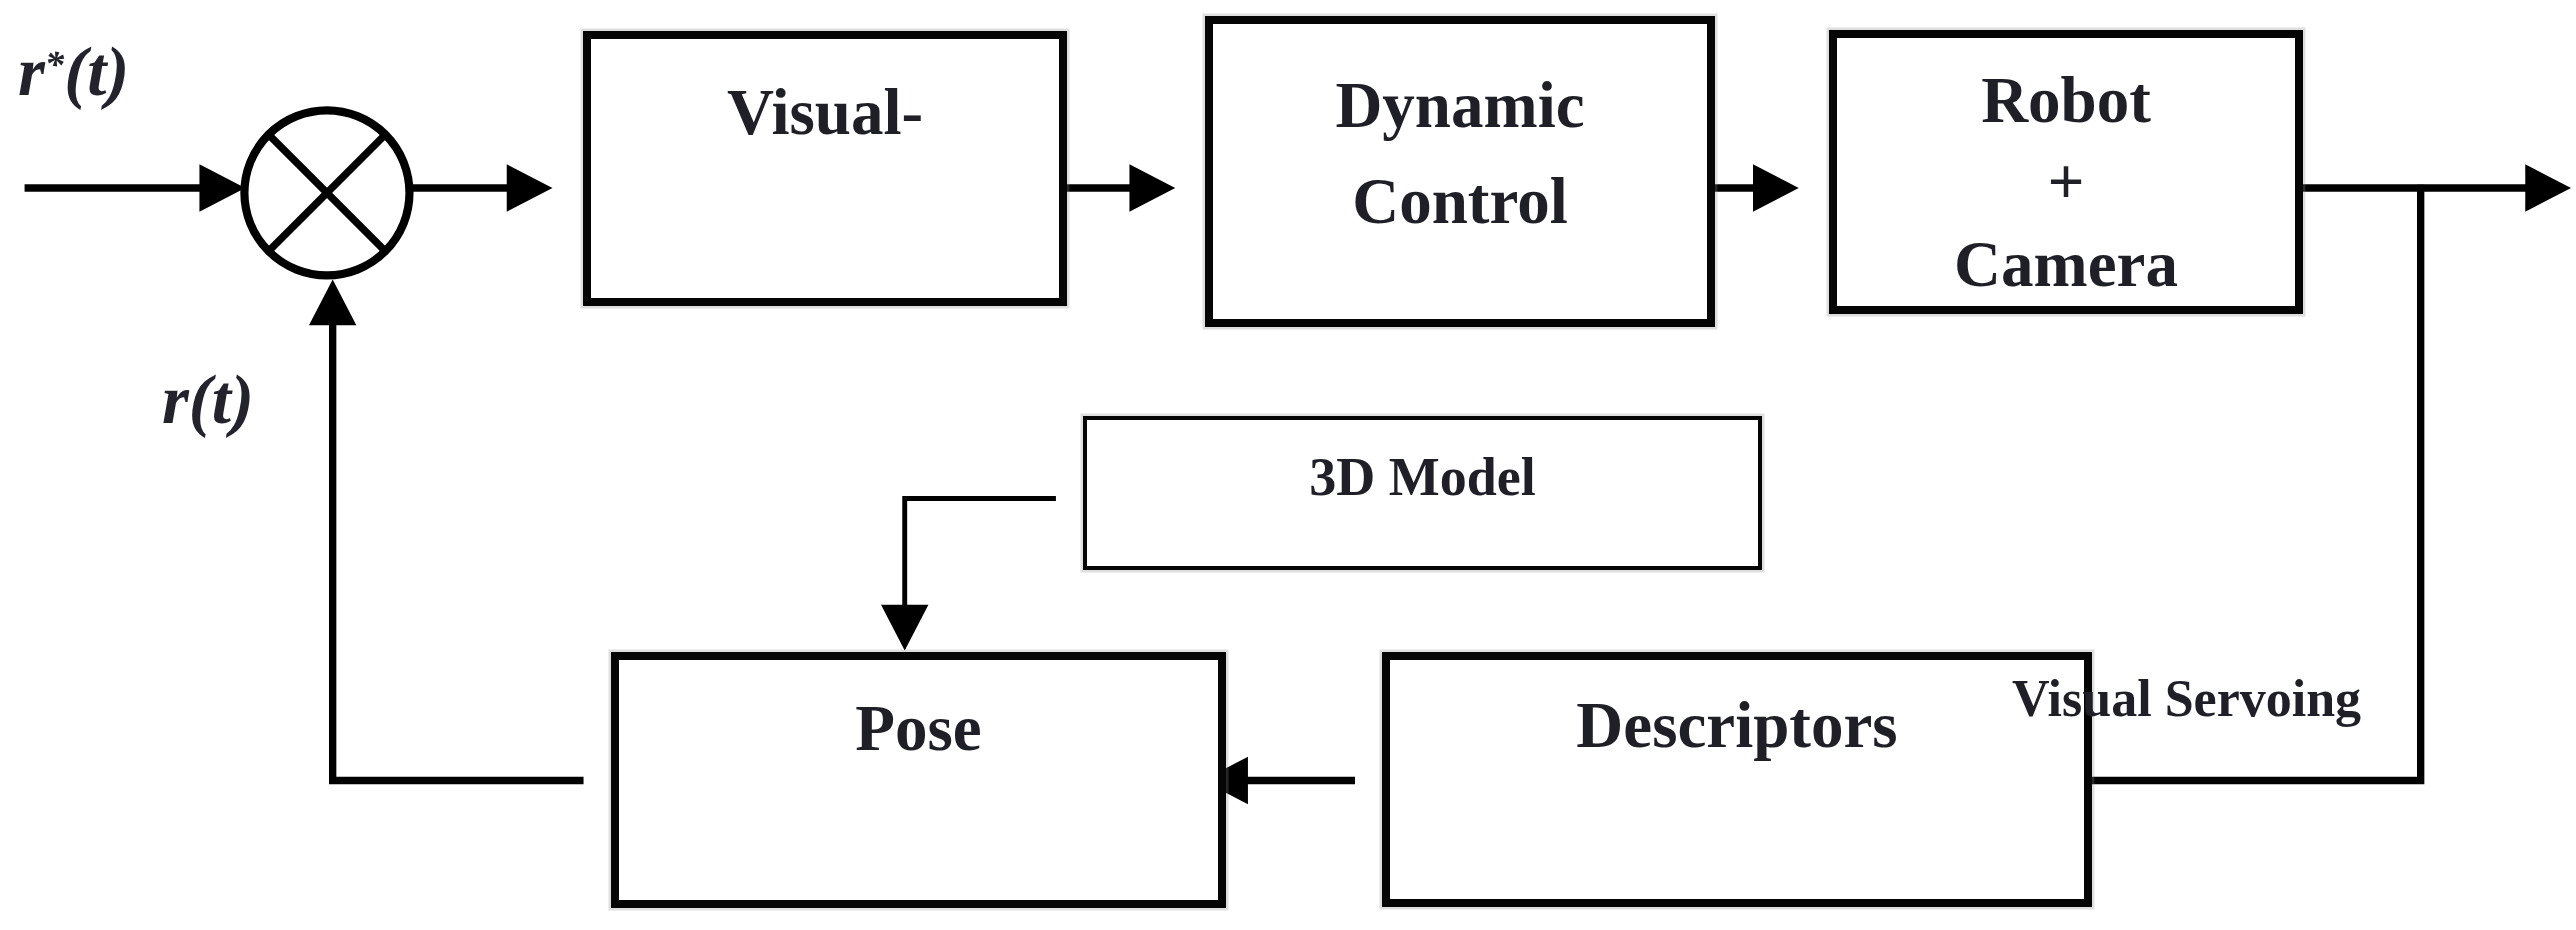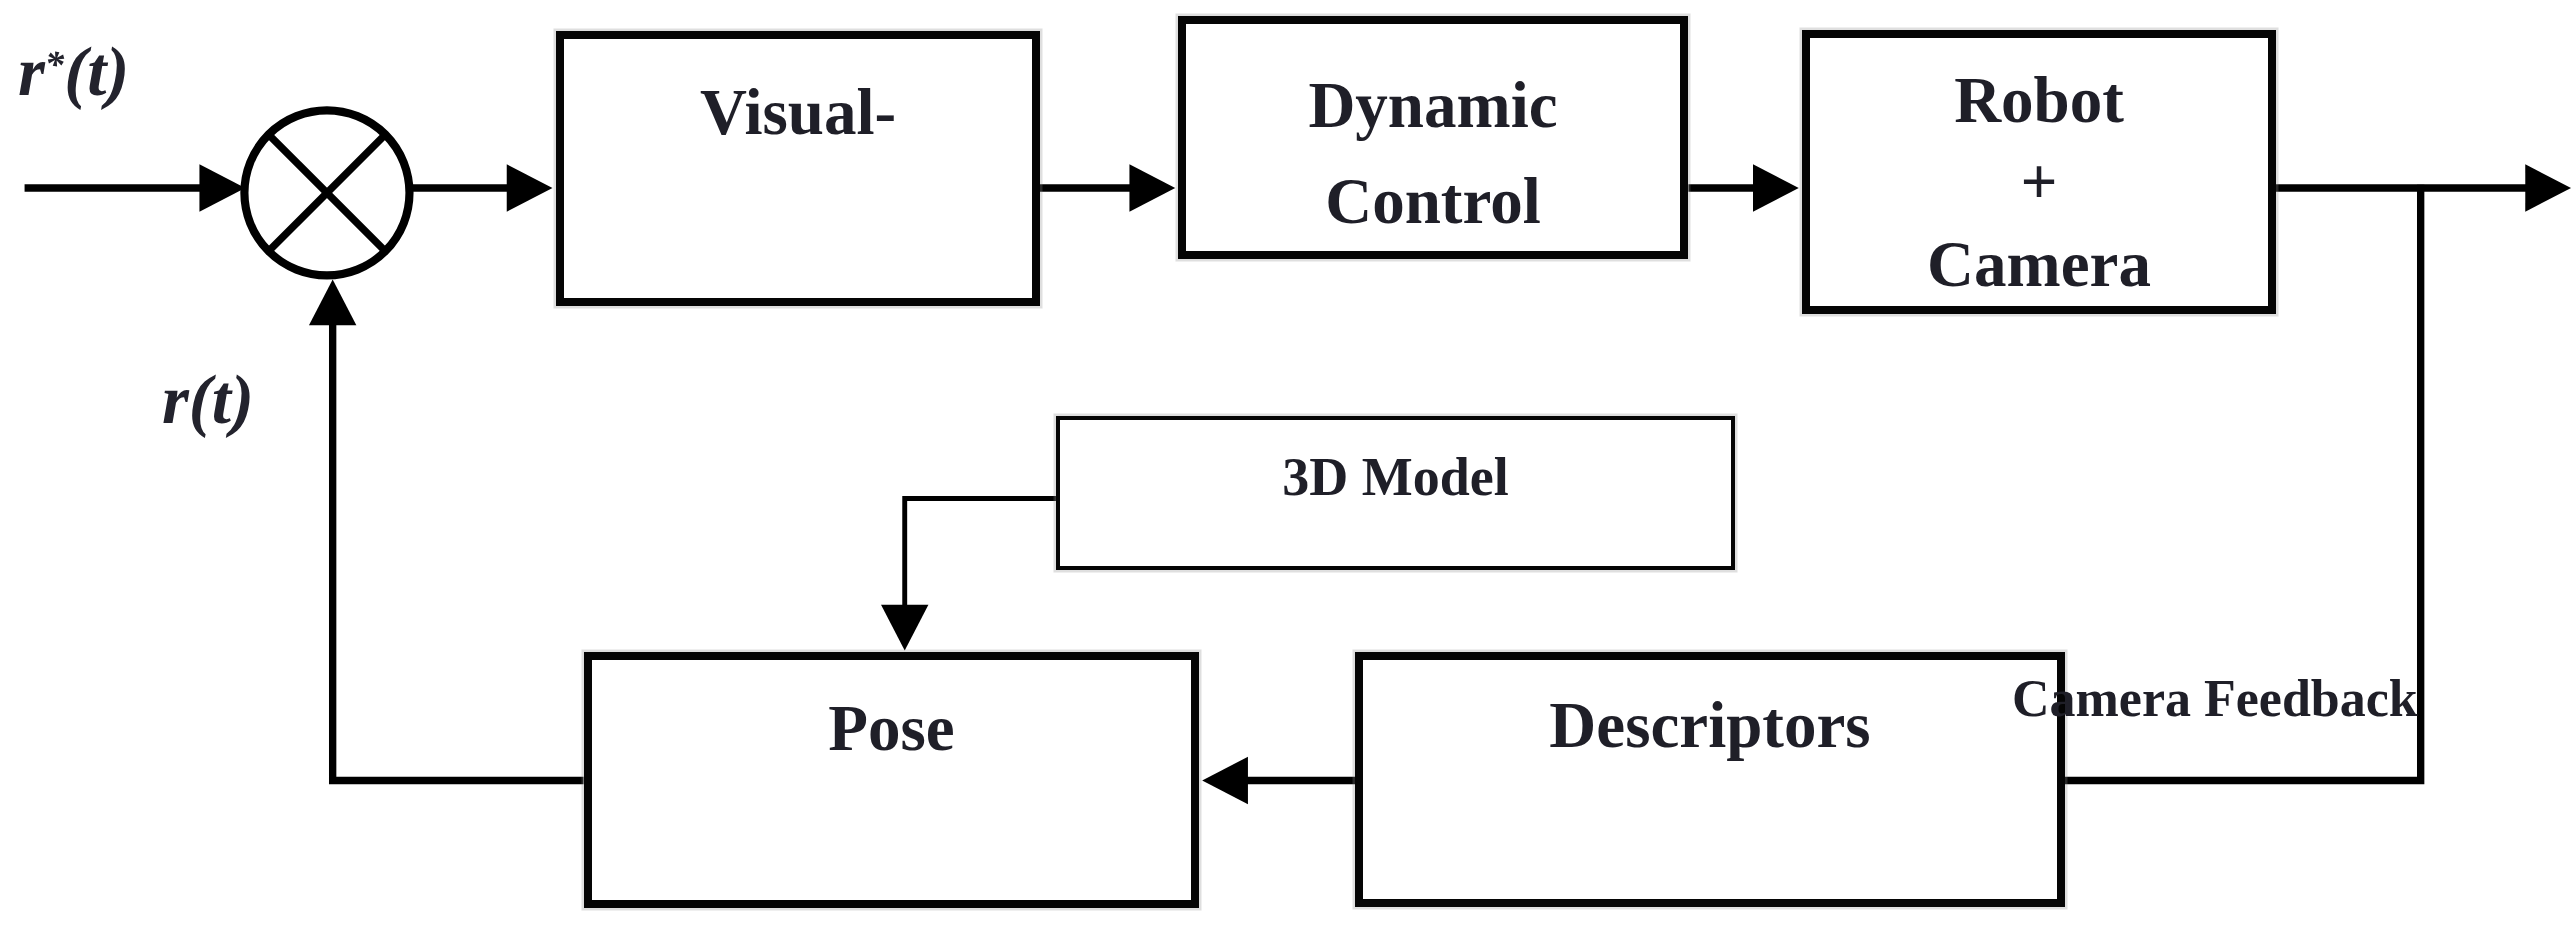--- a/index.html
+++ b/index.html
@@ -16,25 +16,26 @@
   
   .box {
     position: absolute;
     box-sizing: border-box;
     border: 8.2px solid #050505;
     background: #ffffff;
     text-align: center;
     font-weight: bold;
     color: #1f1f28;
     box-shadow: 0 0 0 2.5px rgba(140,140,140,0.28);
+    margin-left: 27px;
   }
   .box .bl { white-space: nowrap; }
 
   .b-vs { left: 556px;  top: 31px;  width: 484px; height: 275px; padding-top: 24.5px; font-size: 65px; line-height: 96px; }
-  .b-dc { left: 1178px; top: 16.3px;  width: 510px; height: 243px; padding-top: 33px; font-size: 65px; line-height: 96px; }
+  .b-dc { left: 1178px; top: 16.3px;  width: 510px; height: 311px; padding-top: 33px; font-size: 65px; line-height: 96px; }
   .b-rc { left: 1802px; top: 30px;  width: 474px; height: 284px; padding-top: 21px; font-size: 65px; line-height: 82px; }
   .b-3d { left: 1056px; top: 416px; width: 679px; height: 154px; border-width: 4.9px; padding-top: 19.6px; font-size: 54px; line-height: 75px; }
   .b-pe { left: 584px;  top: 652px; width: 615px; height: 256px; padding-top: 21px; font-size: 65px; line-height: 94px; }
   .b-de { left: 1355px; top: 652px; width: 710px; height: 255px; padding-top: 19.6px; font-size: 65px; line-height: 90px; }
 
   
   .sig {
     position: absolute;
     font-style: italic;
     font-weight: bold;
@@ -137,16 +138,16 @@
   </div>
 
   <div class="box b-de">
     <div class="bl">Descriptors</div>
   </div>
 
   <div class="sig sig-ref"><span>r</span><sup>*</sup><span>(t)</span></div>
 
   <div class="sig sig-fb">r(t)</div>
 
-  <div class="vf-label">Camera Feedback</div>
+  <div class="vf-label">Visual Servoing</div>
 
 </div>
 
 
 </body></html>

